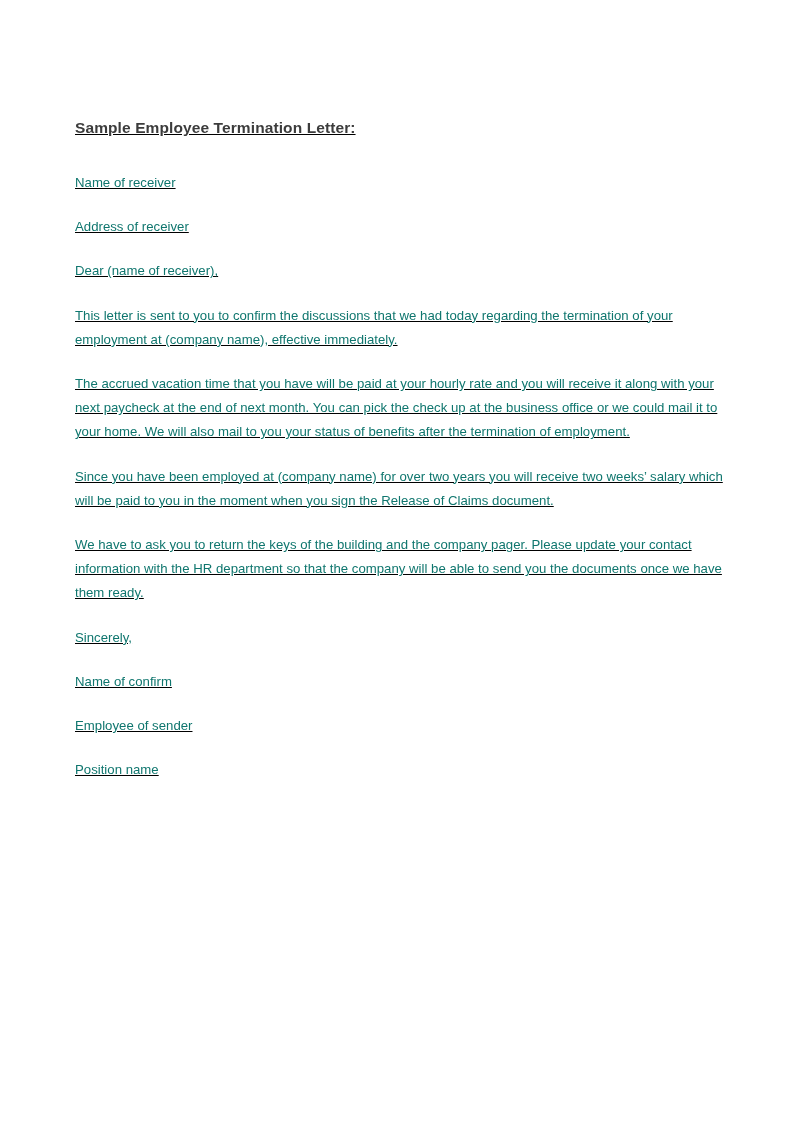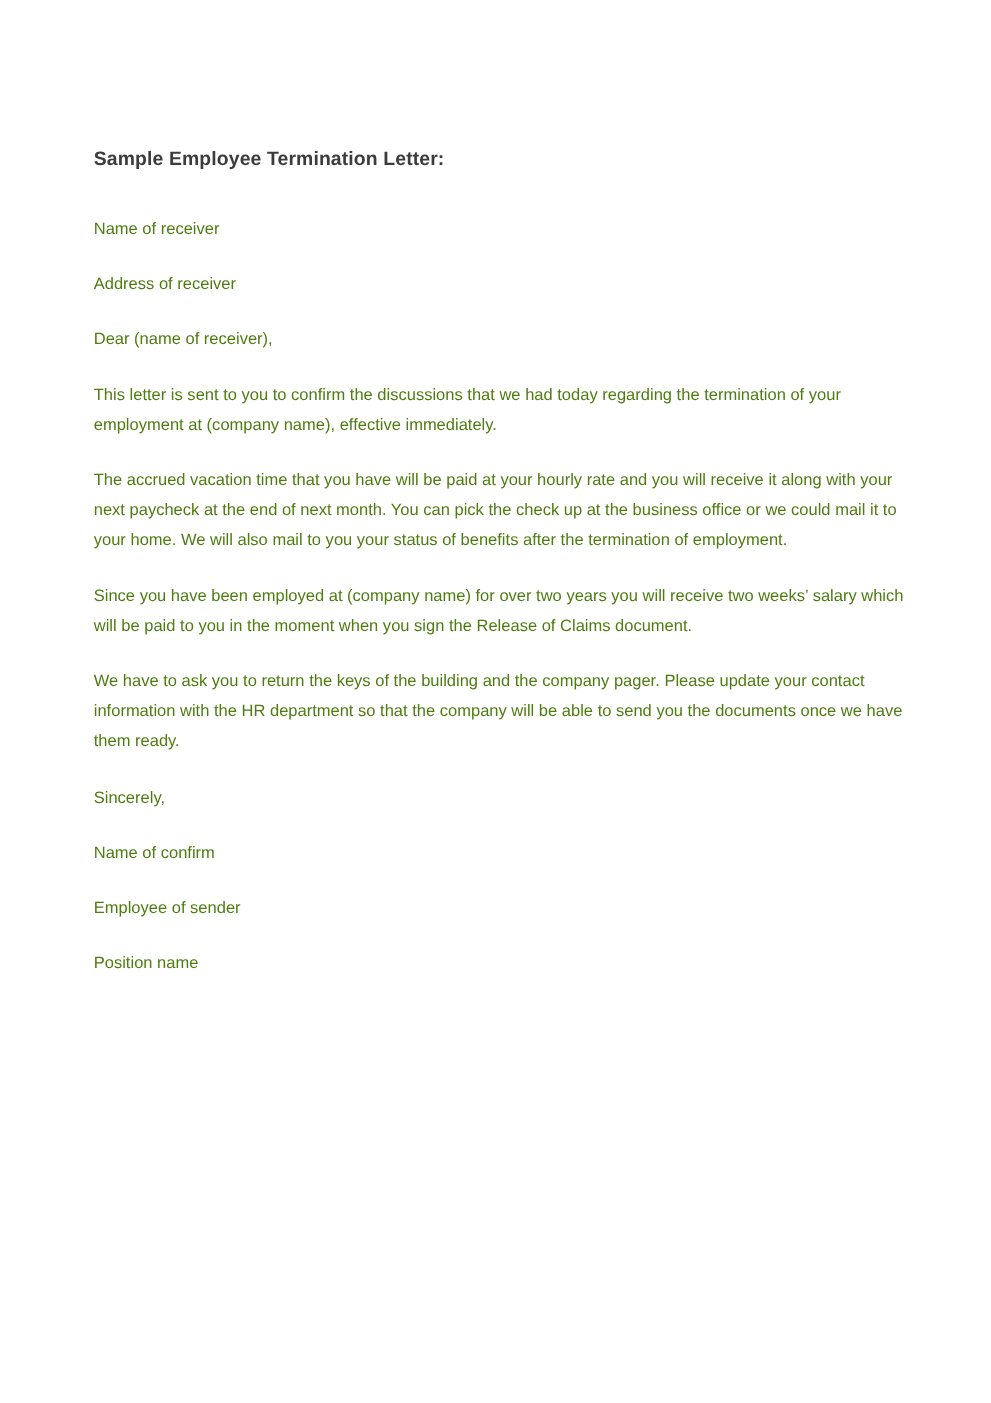--- a/index.html
+++ b/index.html
@@ -13,35 +13,36 @@
     font-family: "Liberation Sans", sans-serif;
     -webkit-font-smoothing: antialiased;
   }
   .page {
     position: relative;
     width: 793px;
     height: 1122px;
     background: #ffffff;
     box-sizing: border-box;
     padding: 118px 74px 0 75px;
+    text-decoration: underline;
   }
   .letter-title {
     font-size: 15.5px;
     font-weight: bold;
     color: #3c3c3c;
     letter-spacing: 0.1px;
     margin: 0 0 33px 0;
     line-height: 20px;
   }
   .letter-body {
     width: 648px;
   }
   .para {
     font-size: 13.2px;
-    color: #4d7c0f;
+    color: #0f766e;
     line-height: 24.2px;
     margin: 0 0 20px 0;
     letter-spacing: 0.01px;
     text-align: left;
   }
   .para:last-child {
     margin-bottom: 0;
   }
   .para.short {
     white-space: nowrap;

